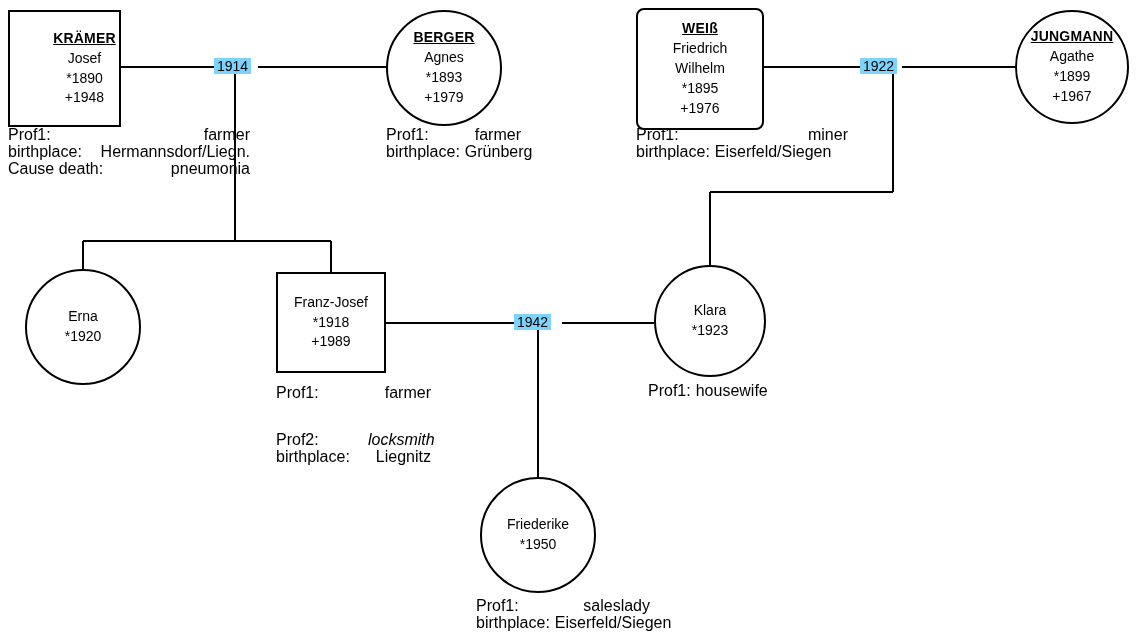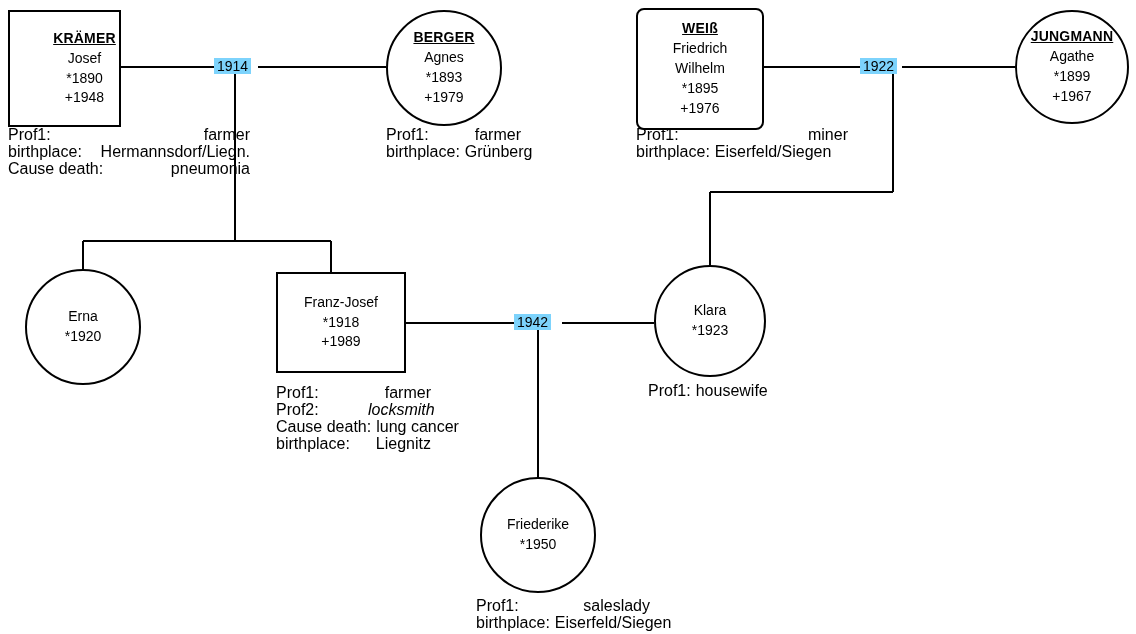--- a/index.html
+++ b/index.html
@@ -156,29 +156,28 @@
     <span class="given">Agathe</span>
     <span class="dateline">*1899</span>
     <span class="dateline">+1967</span>
   </div>
 
   <div class="node circle" style="left:25px; top:269px; width:116px; height:116px;">
     <span class="given">Erna</span>
     <span class="dateline">*1920</span>
   </div>
 
-  <div class="node box" style="left:276px; top:272px; width:130px; height:101px;">
+  <div class="node box" style="left:276px; top:272px; width:110px; height:101px;">
     <span class="given">Franz-Josef</span>
     <span class="dateline">*1918</span>
     <span class="dateline">+1989</span>
   </div>
   <div class="annot" style="left:276px; top:384px; width:300px;">
     <span class="row"><span class="k" style="width:92px;">Prof1:</span><span class="v" style="width:63px; text-align:right;">farmer</span></span>
-    <span class="row"><span class="k" style="width:92px;">Prof2:</span><span class="v" style="width:63px; text-align:right;font-style:italic;">locksmith</span></span>
-    <span class="row"><span class="k">Cause death:</span><span class="v" style="padding-left:5px;">lung cancer</span></span>
+    <span class="row"><span class="k" style="width:92px;margin-top:30px;">Prof2:</span><span class="v" style="width:63px; text-align:right;font-style:italic;">locksmith</span></span>
     <span class="row"><span class="k" style="width:92px;">birthplace:</span><span class="v" style="width:63px; text-align:right;">Liegnitz</span></span>
   </div>
 
   <div class="node circle" style="left:654px; top:265px; width:112px; height:112px;">
     <span class="given">Klara</span>
     <span class="dateline">*1923</span>
   </div>
   <div class="annot" style="left:648px; top:382px; width:200px;">
     <span class="row"><span class="k">Prof1:</span><span class="v" style="padding-left:5px;">housewife</span></span>
   </div>

